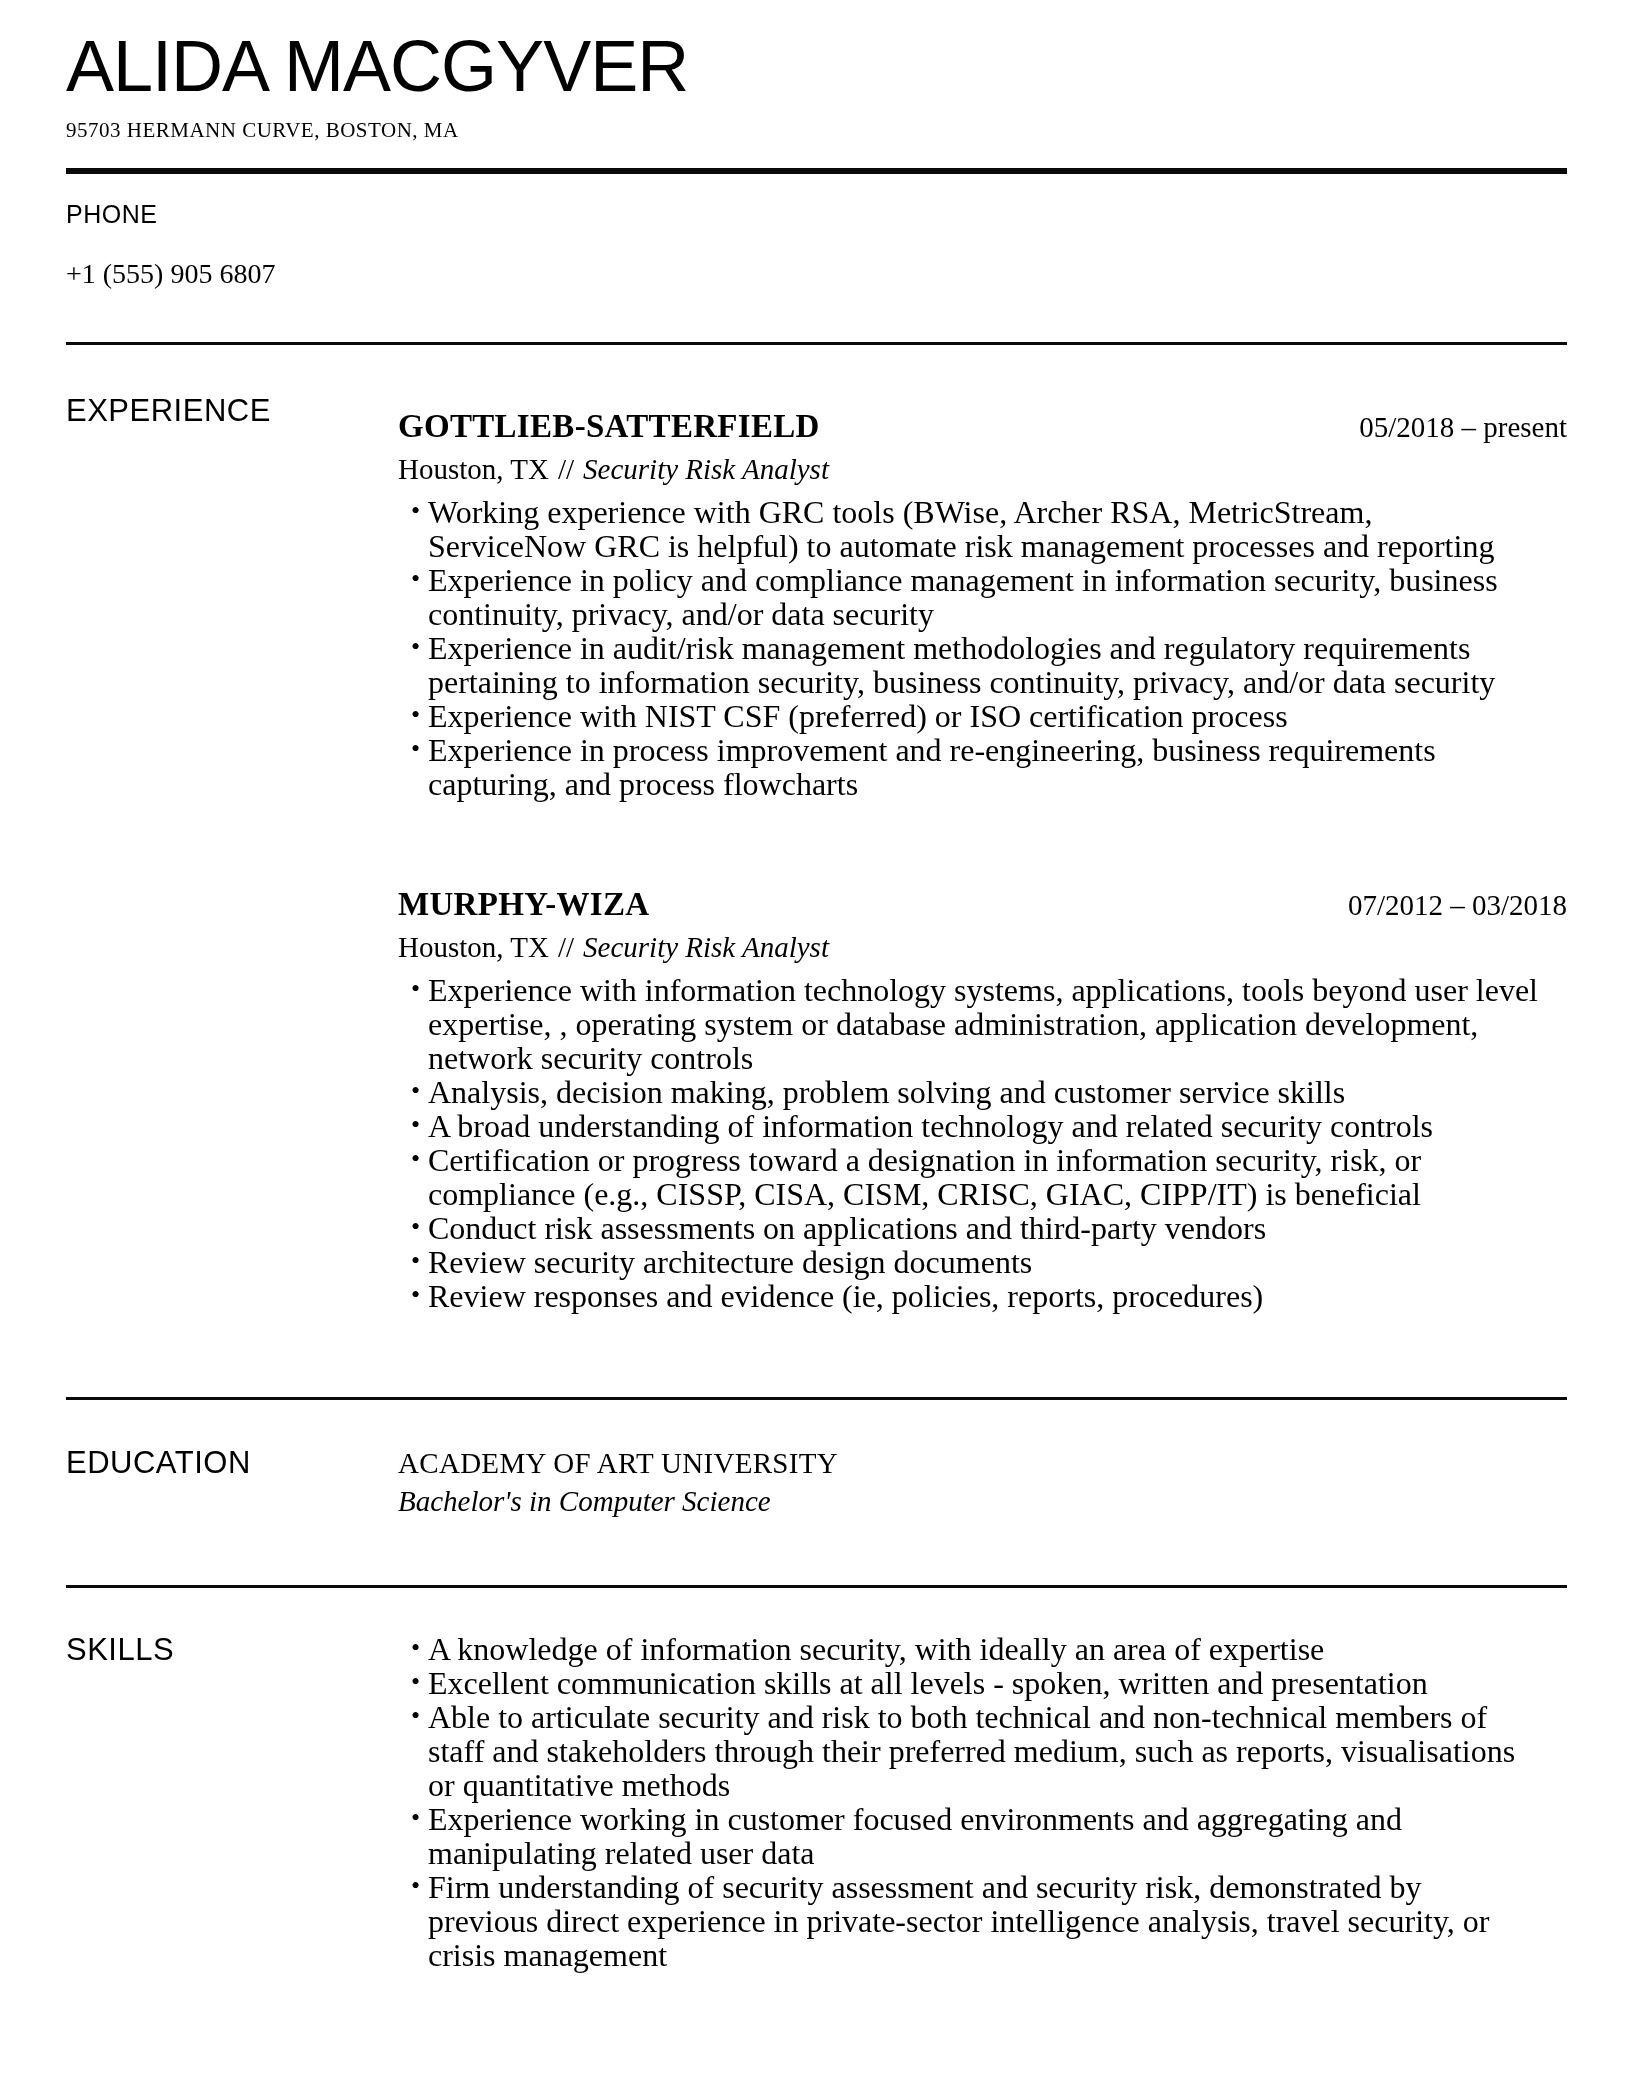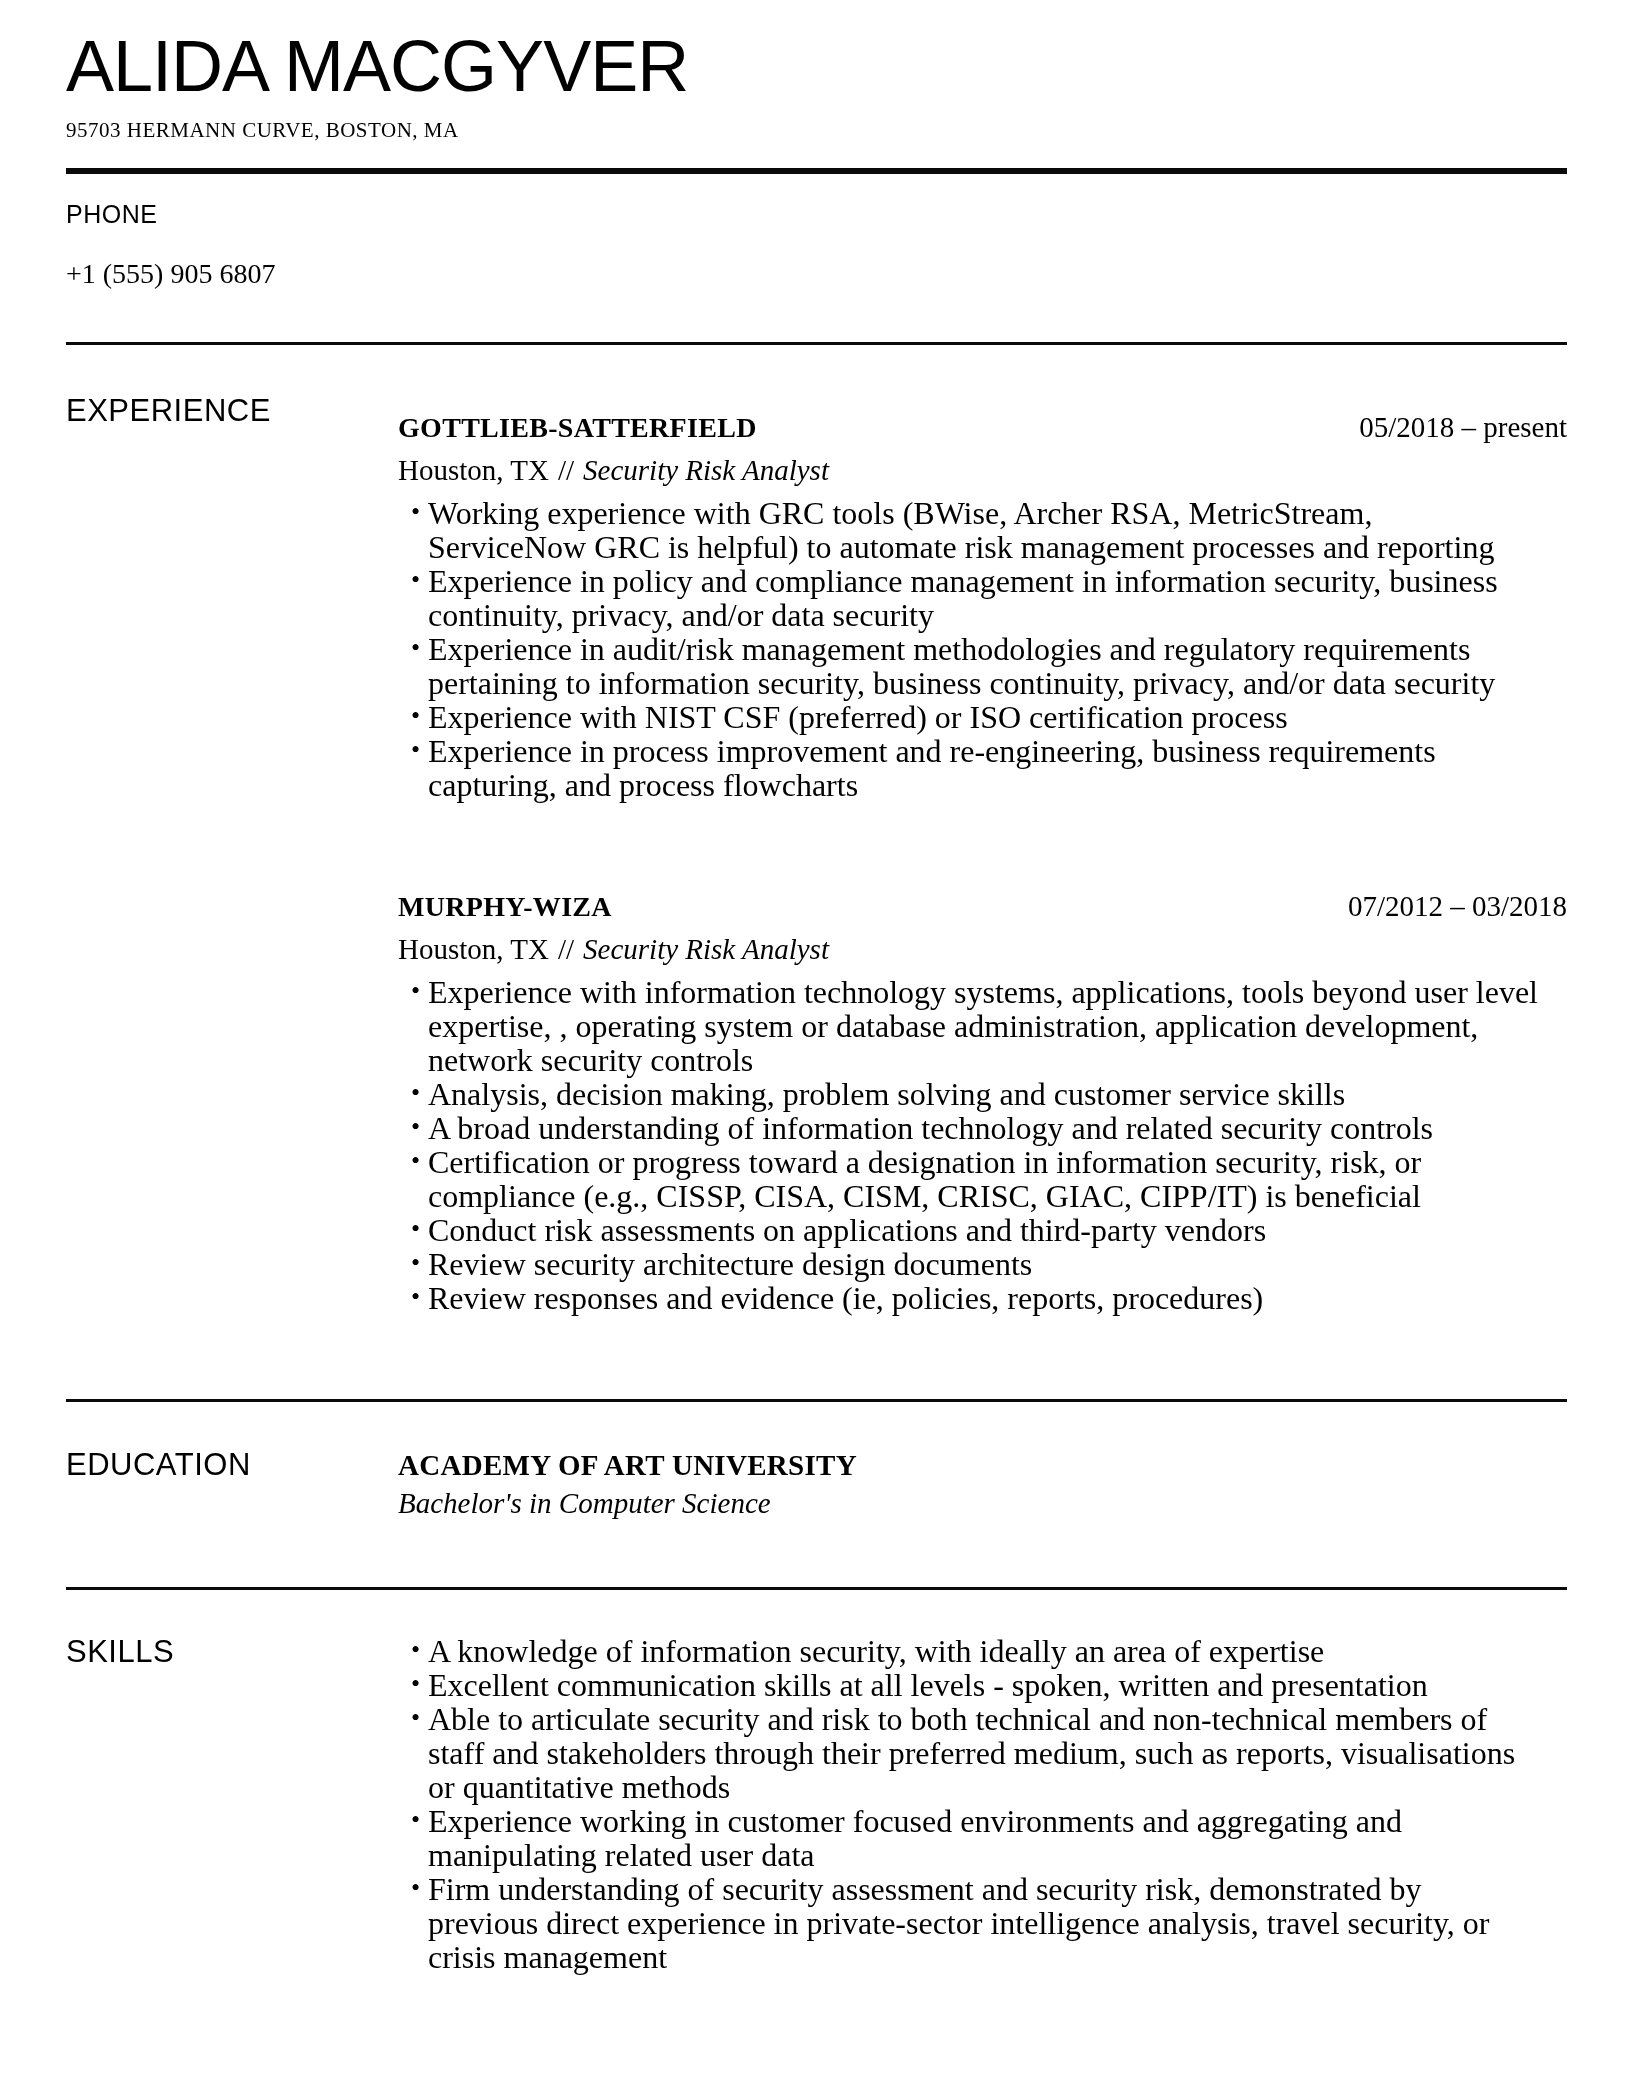--- a/index.html
+++ b/index.html
@@ -45,42 +45,42 @@
     letter-spacing:0.5px;
   }
   #experience { padding:48px 0 84px; }
   #education  { padding:45px 0 66px; }
   #skills     { padding:44px 0 0; }
 
   
   .job + .job { margin-top:70px; }
   .job-header { display:flex; justify-content:space-between; align-items:baseline; }
   .company {
-    font-weight:700; font-size:28px; line-height:36px; letter-spacing:0.3px;
+    font-weight:700; font-size:33px; line-height:36px; letter-spacing:0.3px;
   }
   .dates { font-size:29px; line-height:36px;margin-top:16px; }
   .subtitle { margin-top:6px; font-size:29px; line-height:36px; }
   .subtitle .sep { margin:0 9px; }
   .subtitle .title { font-style:italic; }
 
   ul.bullets { margin-top:8px; list-style:none; }
   ul.bullets li {
     position:relative; padding-left:30px;
     font-size:32px; line-height:34px;
     max-width:1140px;
   }
   ul.bullets li::before {
     content:"\2022";
     position:absolute; left:13px; top:-1px;
     font-size:26px;
   }
   #skills ul.bullets { margin-top:0; }
 
   
-  .school { font-weight:700; font-size:29px; line-height:36px; letter-spacing:0.3px; }
+  .school { font-weight:400; font-size:29px; line-height:36px; letter-spacing:0.3px; }
   .degree { margin-top:2px; font-style:italic; font-size:29px; line-height:36px; }
 </style>
 </head>
 <body>
 
 <div class="page">
 
   <header>
     <h1 class="name">ALIDA MACGYVER</h1>
     <div class="address">95703 HERMANN CURVE, BOSTON, MA</div>

